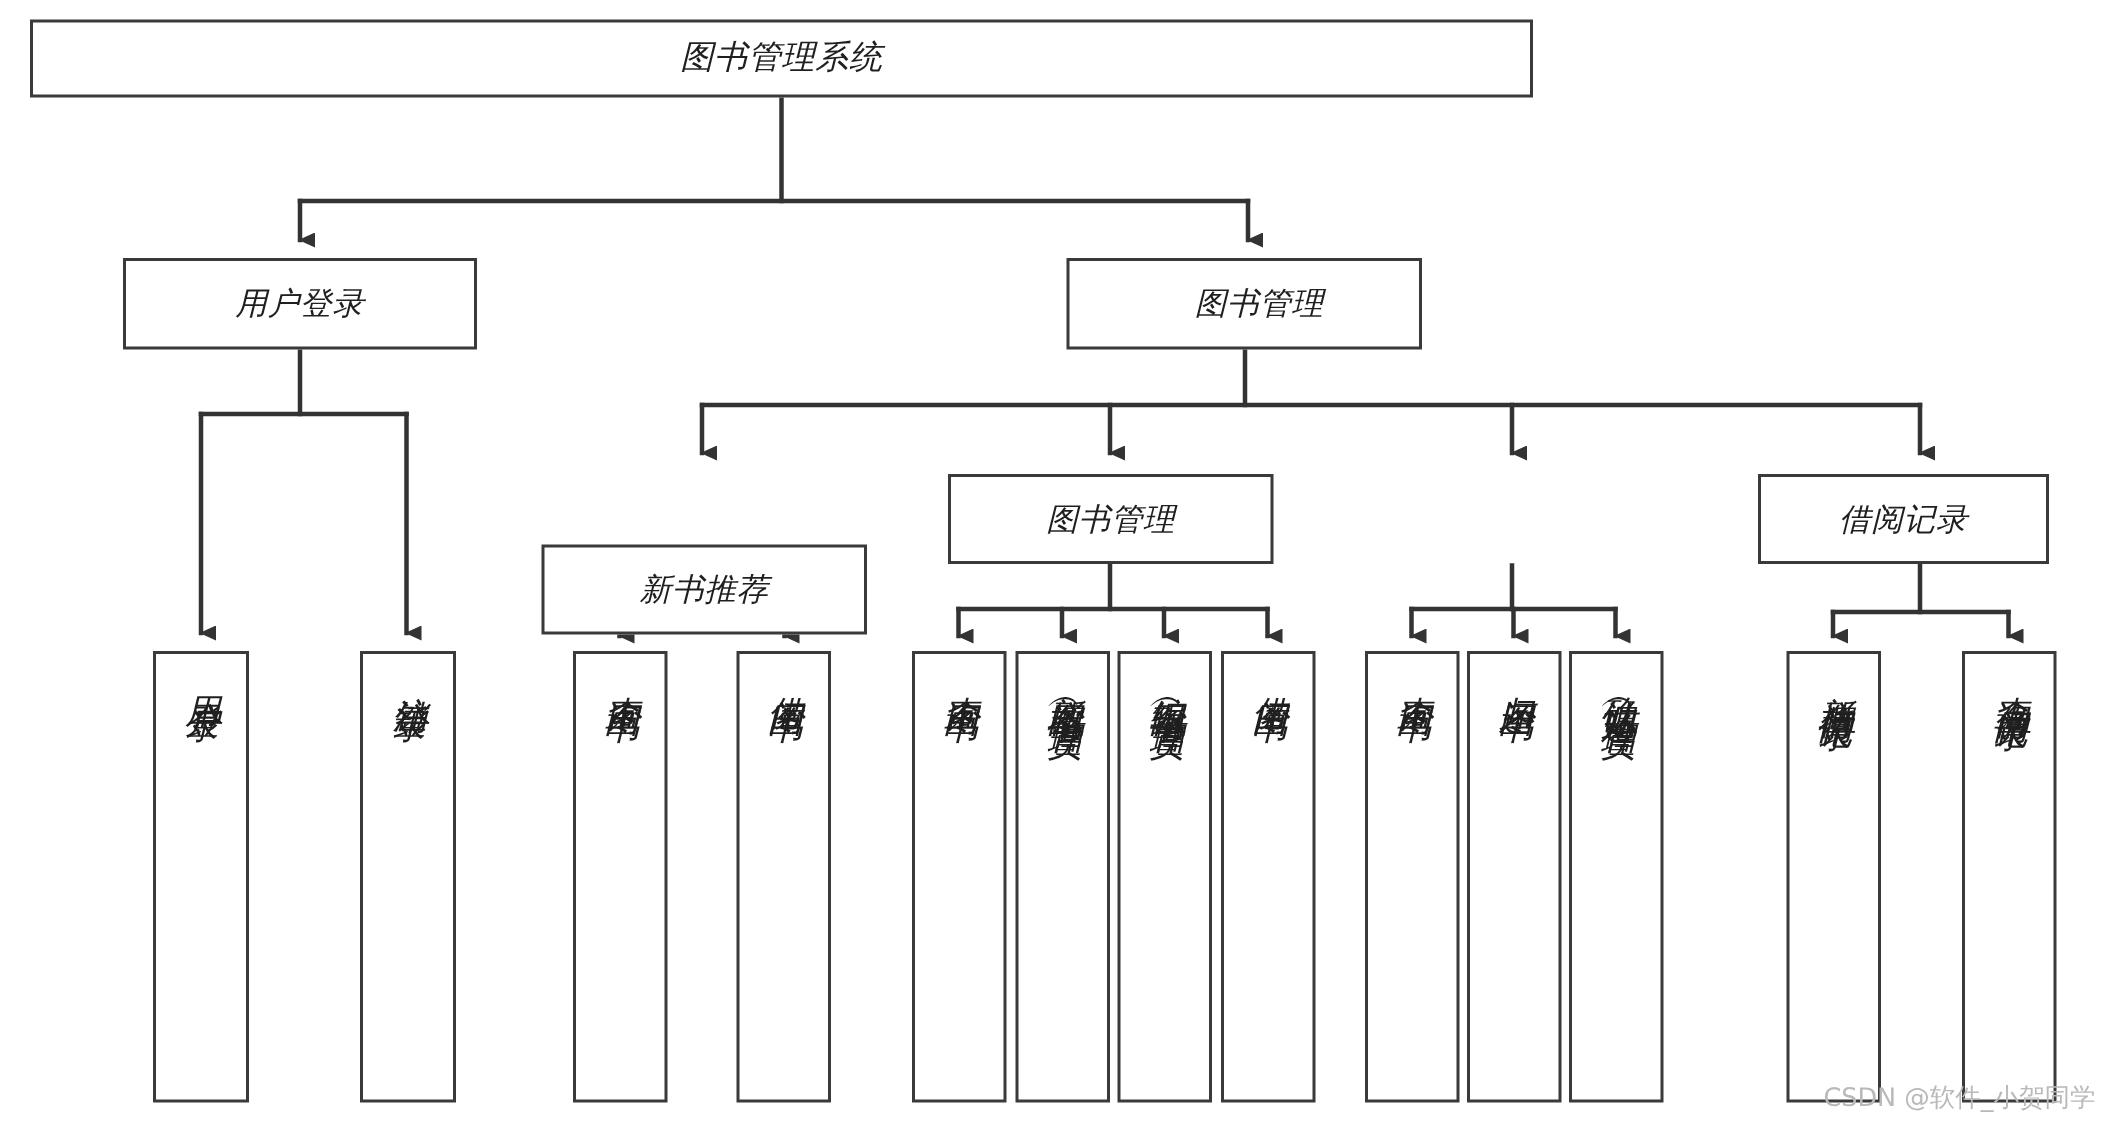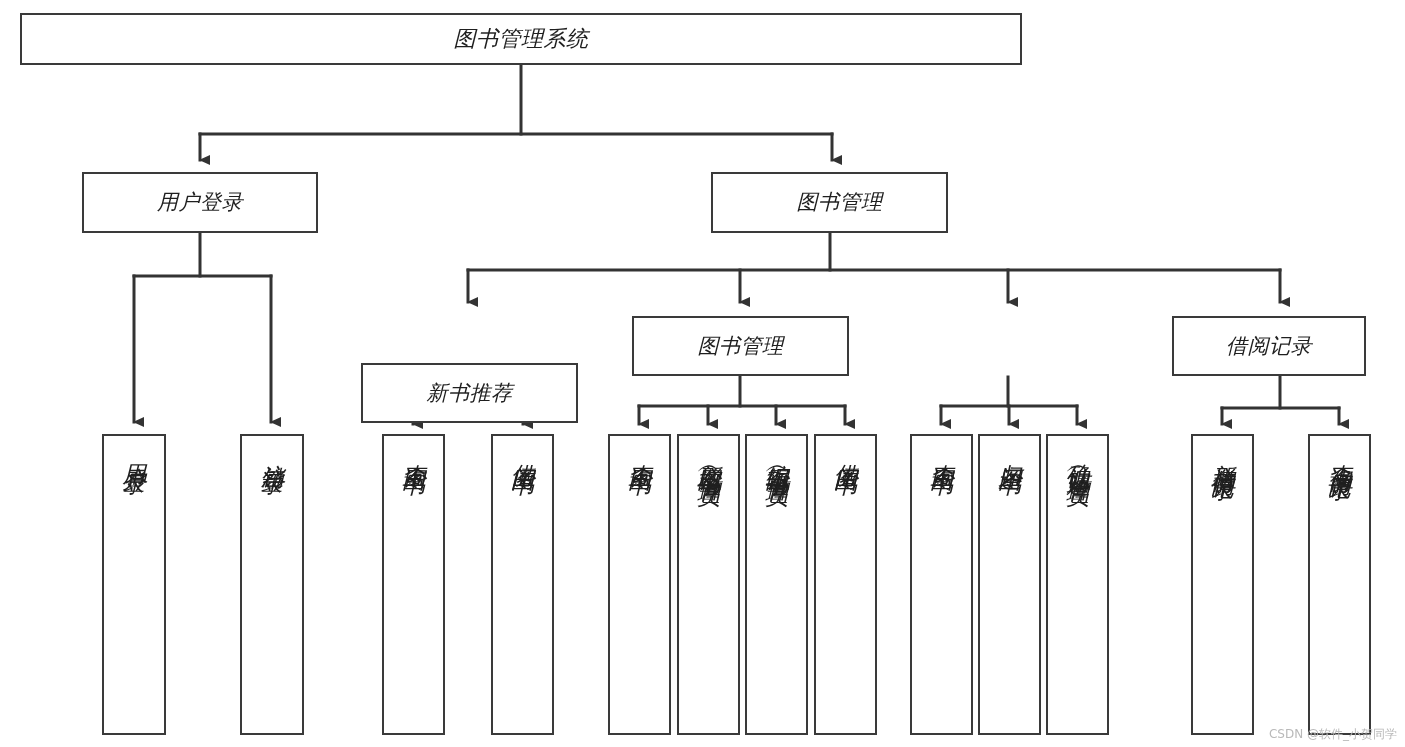--- a/index.html
+++ b/index.html
@@ -53,21 +53,21 @@
     text-orientation:upright;
     font-size:23px;
     line-height:1.0;
     letter-spacing:3px;
     white-space:nowrap;
   }
   .watermark{
     position:absolute;
     right:8px;
     bottom:4px;
-    font-size:12px;
+    font-size:17px;
     color:#b9b9b9;
     white-space:nowrap;
     z-index:5;
     font-family:"DejaVu Sans","Liberation Sans",sans-serif;
   }
 </style>
 </head>
 <body>
 
 <div id="diagram-root">

